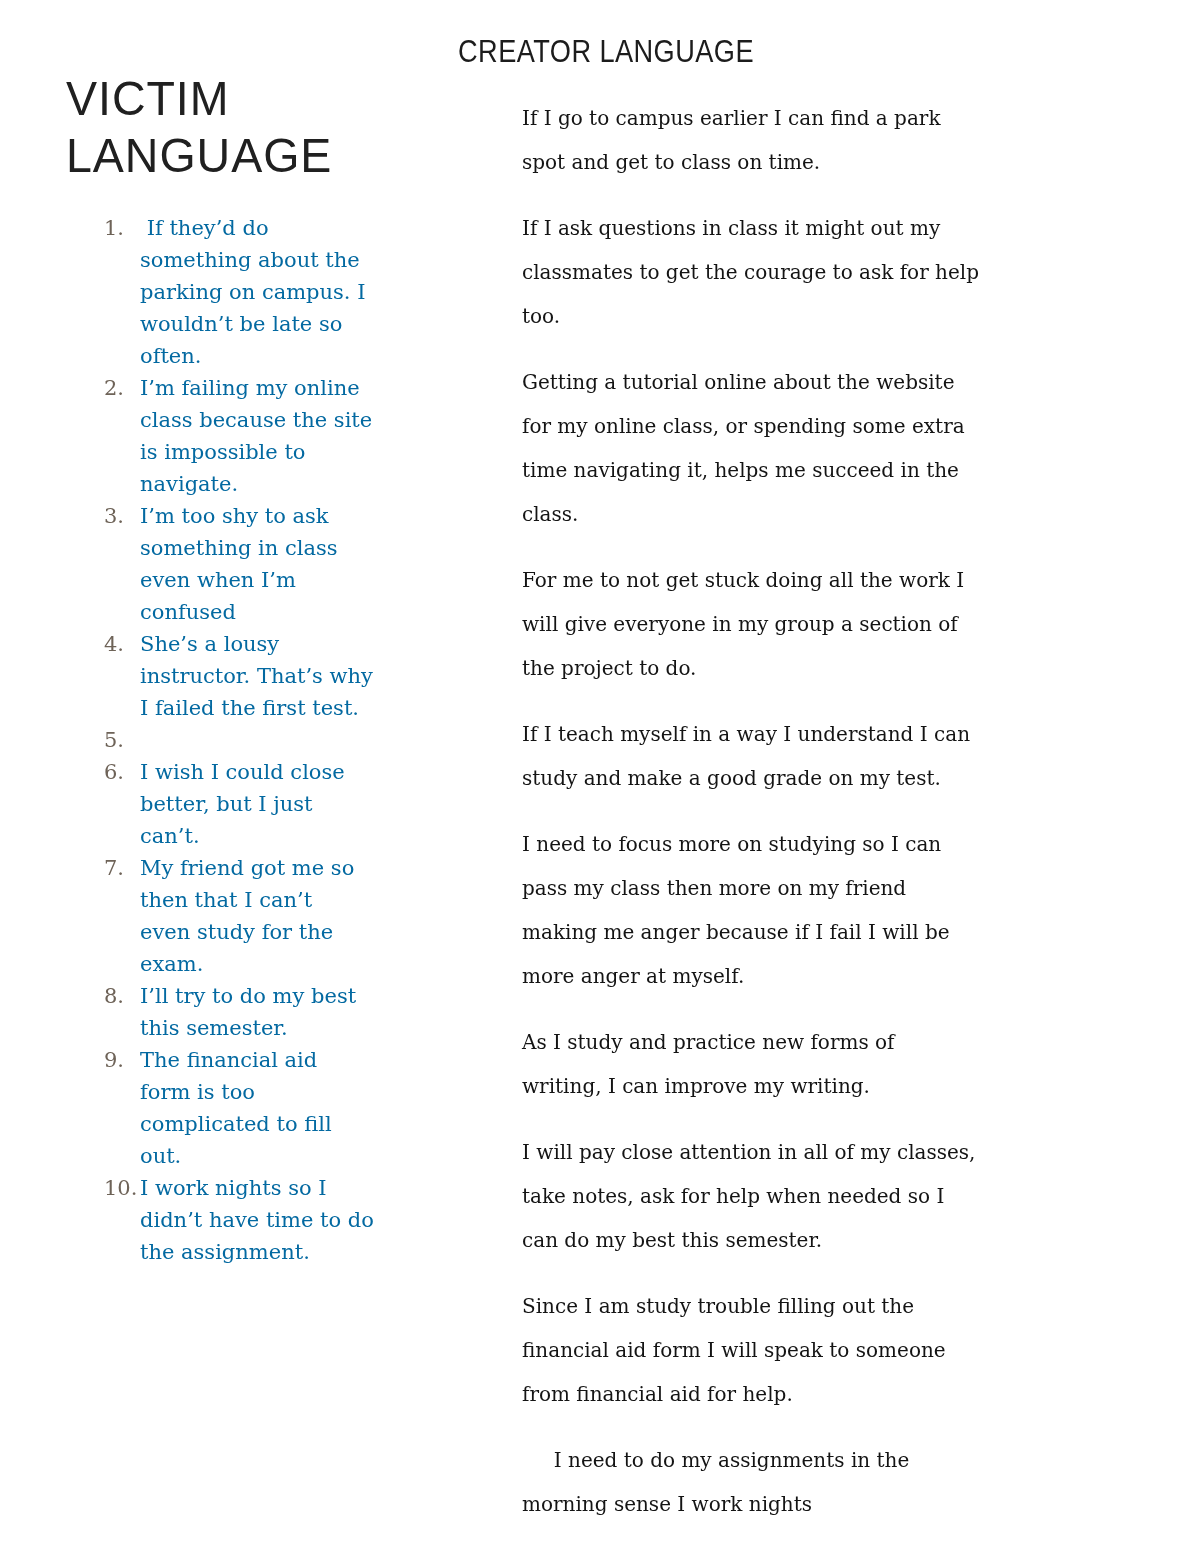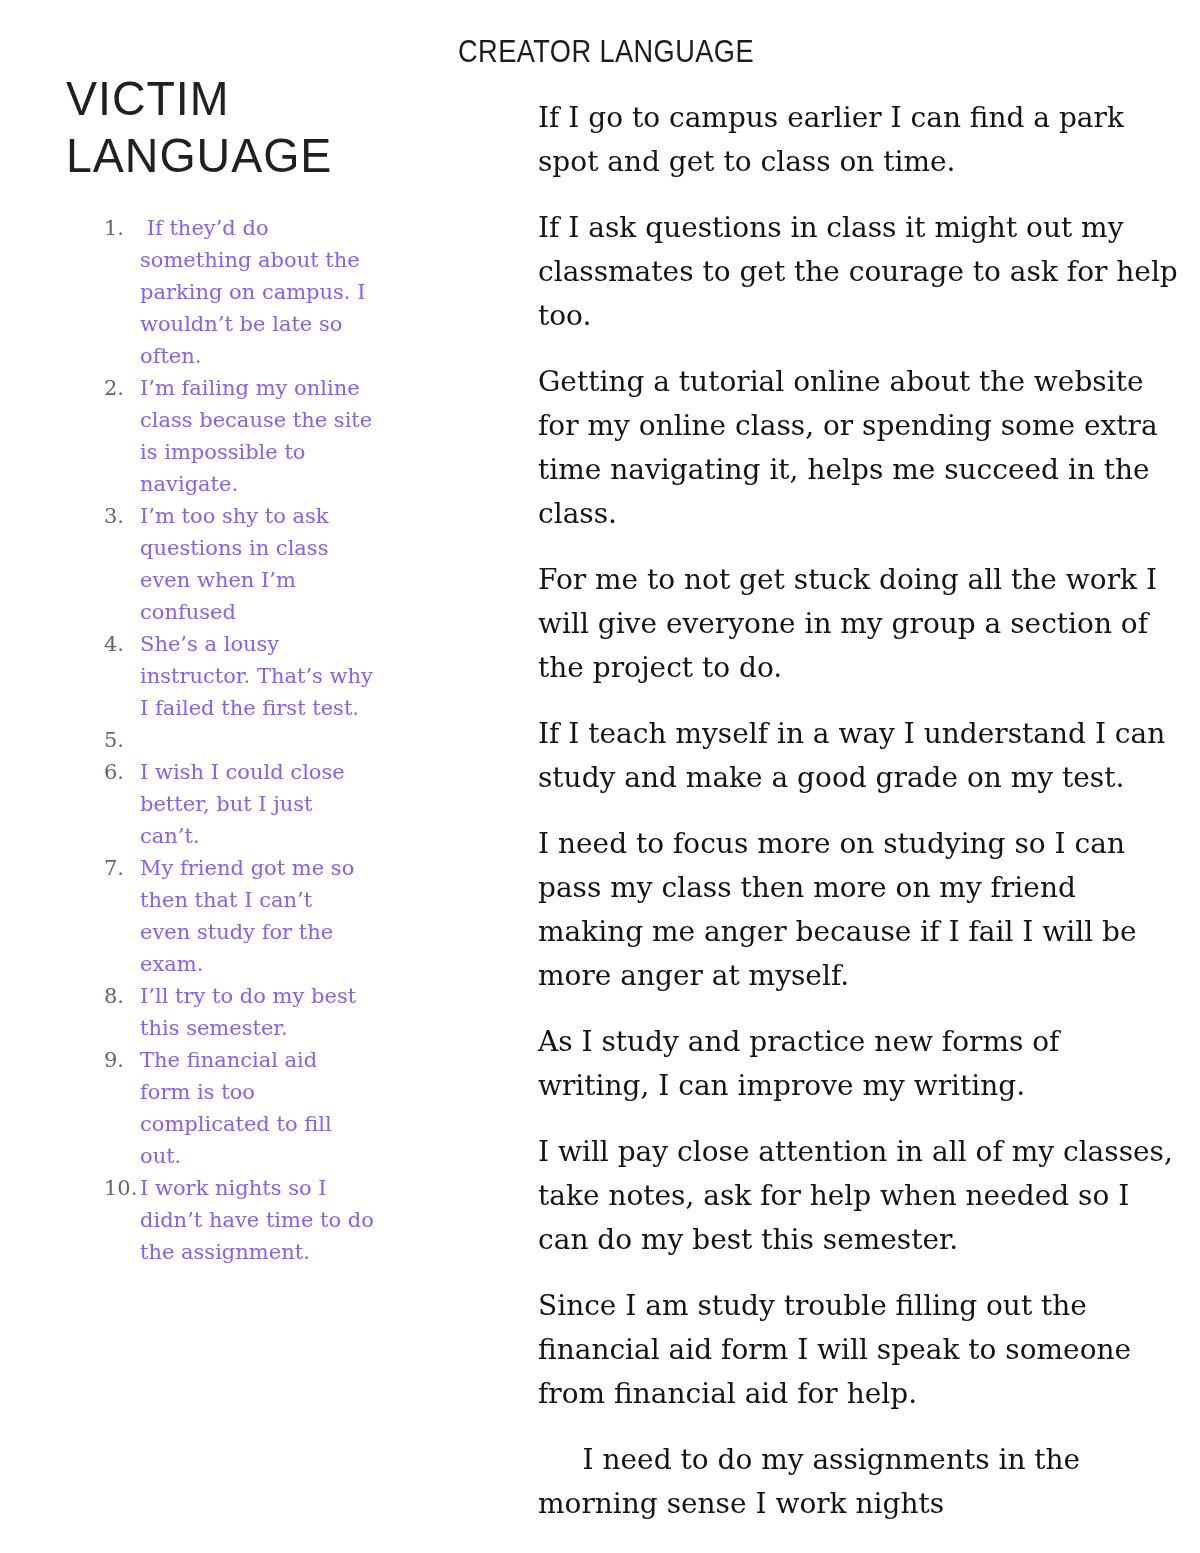--- a/index.html
+++ b/index.html
@@ -41,21 +41,21 @@
       flex: none;
       width: 36px;
       margin-left: 38px;
       font-size: 21px;
       line-height: 32px;
       color: #6e6358;
     }
     .victim-item-text {
       font-size: 21px;
       line-height: 32px;
-      color: #8b5cf6;
+      color: #0369a1;
       white-space: pre;
     }
     
     .creator-title {
       position: absolute;
       left: 458px;
       top: 32px;
       margin: 0;
       font-family: "Liberation Sans", sans-serif;
       font-weight: 400;
@@ -67,22 +67,22 @@
       transform: scaleX(0.85);
       transform-origin: left top;
     }
     .creator-body {
       position: absolute;
       left: 522px;
       top: 96px;
       width: 660px;
     }
     .creator-paragraph {
-      margin: 0 0 22px 16px;
-      font-size: 28px;
+      margin: 0 0 22px 0;
+      font-size: 20px;
       line-height: 44px;
       color: #141414;
       white-space: pre;
     }
   </style>
 </head>
 <body>
 
 <div class="page">
 
@@ -101,21 +101,21 @@
     <div class="victim-item">
       <span class="victim-num">2.</span>
       <span class="victim-item-text">I’m failing my online
 class because the site
 is impossible to
 navigate.</span>
     </div>
     <div class="victim-item">
       <span class="victim-num">3.</span>
       <span class="victim-item-text">I’m too shy to ask
-questions in class
+something in class
 even when I’m
 confused</span>
     </div>
     <div class="victim-item">
       <span class="victim-num">4.</span>
       <span class="victim-item-text">She’s a lousy
 instructor. That’s why
 I failed the first test.</span>
     </div>
     <div class="victim-item">

